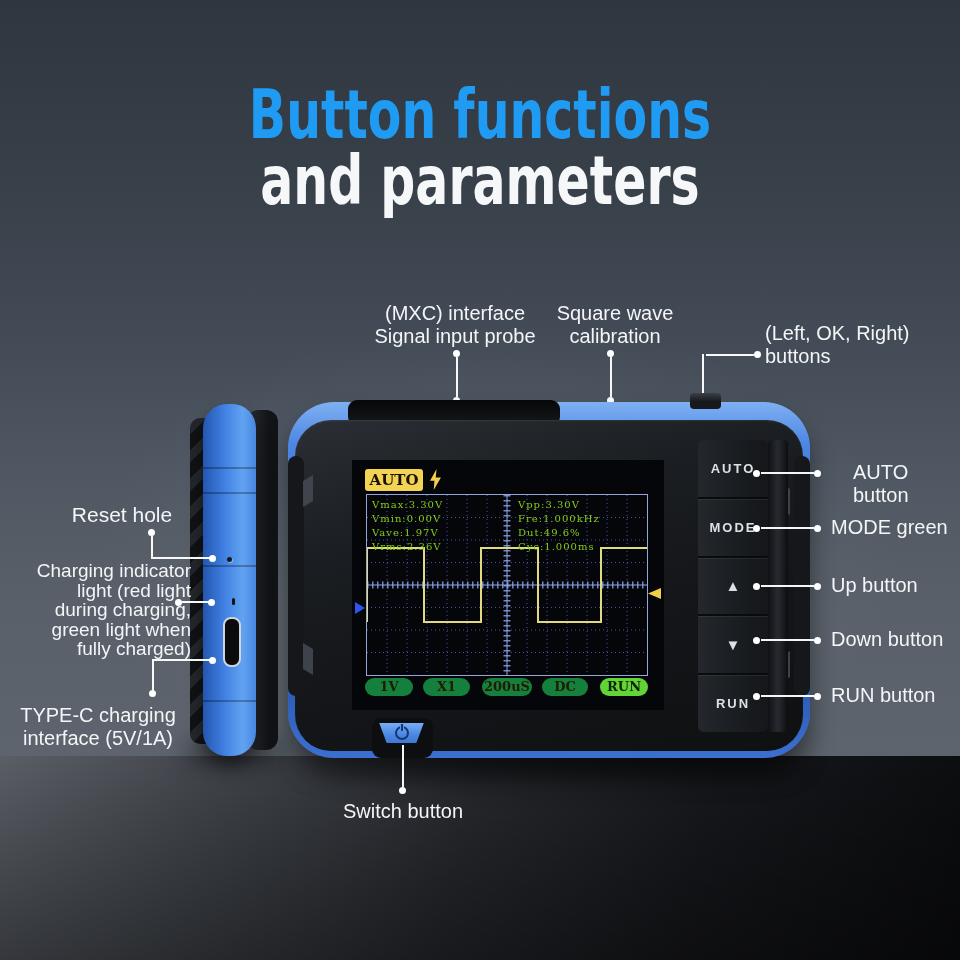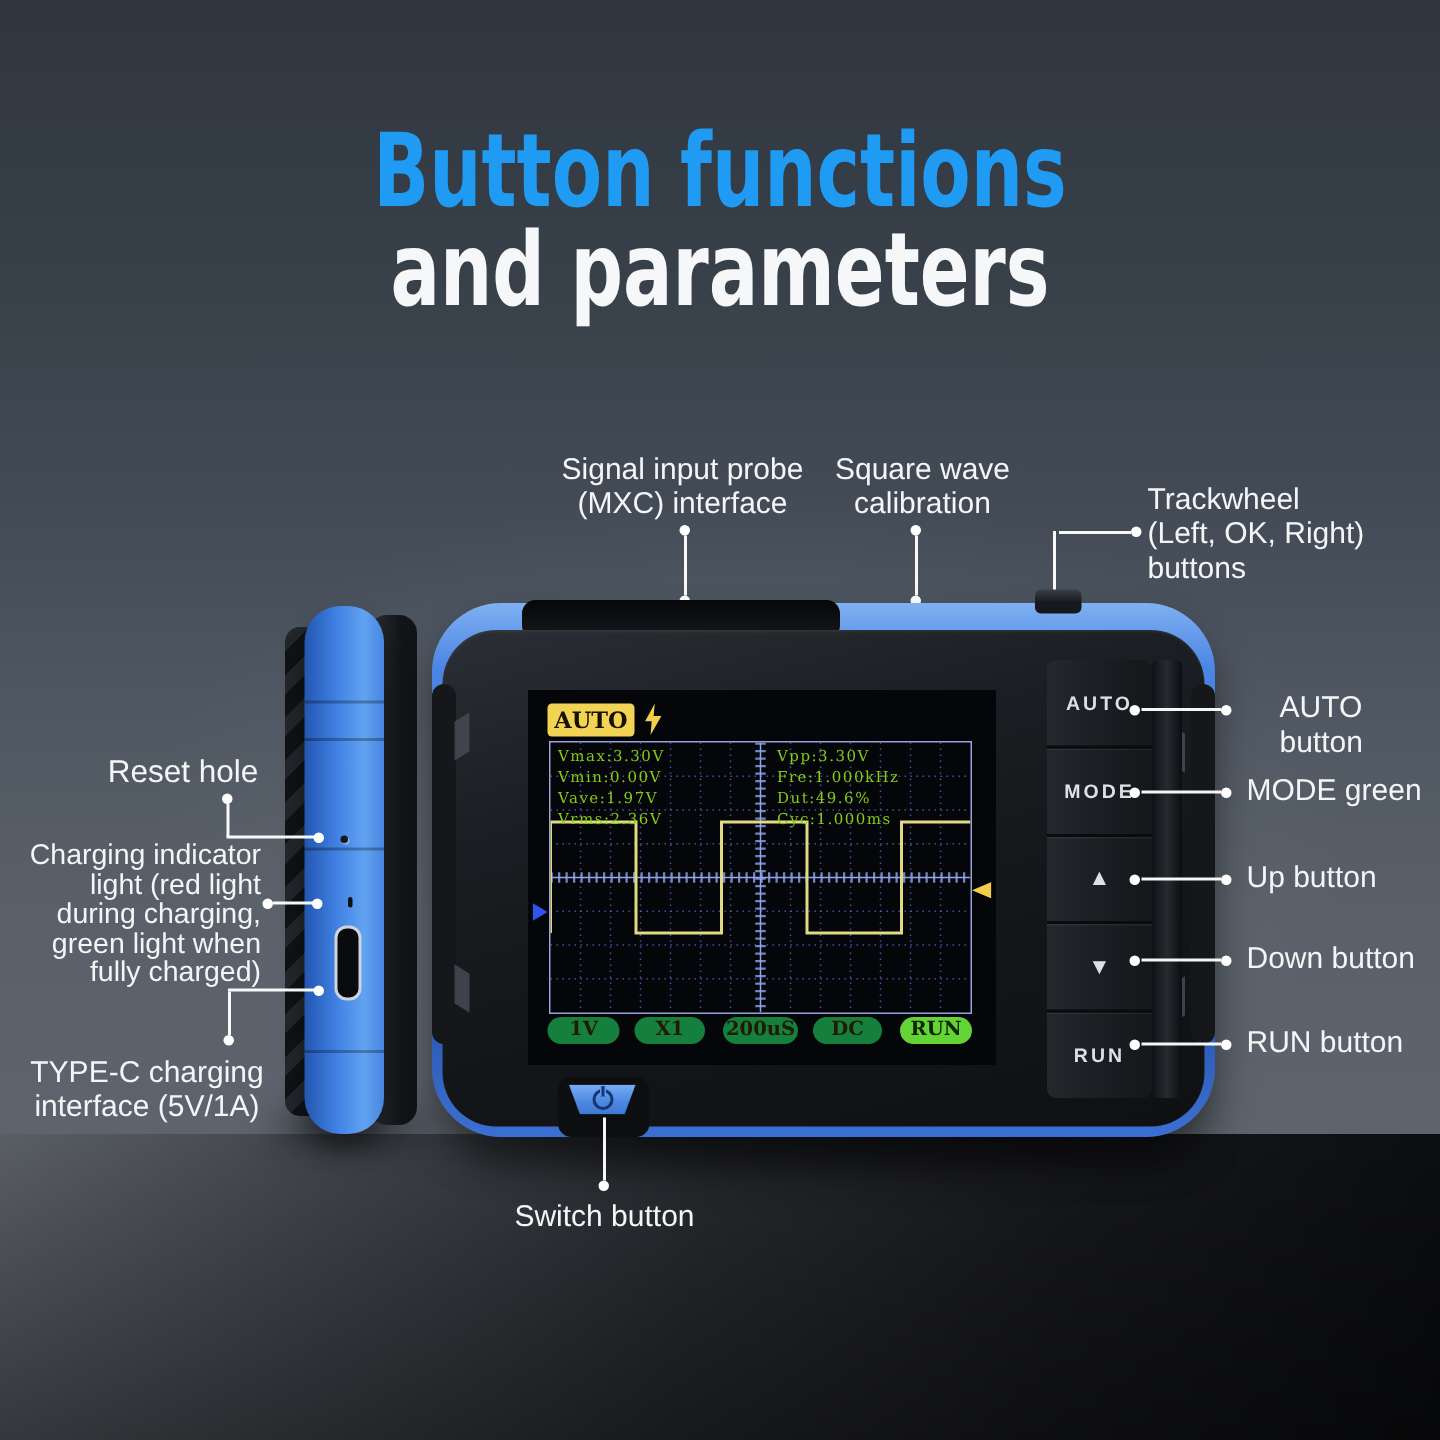--- a/index.html
+++ b/index.html
@@ -89,37 +89,36 @@
 <div class="canvas">
   <div class="bg-top"></div>
   <div class="floor"></div>
 
   <div class="title">
     <div class="t1">Button functions</div>
     <div class="t2">and parameters</div>
   </div>
 
   <div class="lbl" style="left:345px;top:302px;width:220px;text-align:center;">
+    <div>(MXC) interface</div>
     <div>Signal input probe</div>
-    <div>(MXC) interface</div>
   </div>
   <div class="cdot" style="left:453px;top:350px;"></div>
   <div class="clv" style="left:456px;top:357px;height:40px;"></div>
   <div class="cdot" style="left:453px;top:397px;"></div>
 
   <div class="lbl" style="left:505px;top:302px;width:220px;text-align:center;">
     <div>Square wave</div>
     <div>calibration</div>
   </div>
   <div class="cdot" style="left:607px;top:350px;"></div>
   <div class="clv" style="left:610px;top:357px;height:40px;"></div>
   <div class="cdot" style="left:607px;top:397px;"></div>
 
   <div class="lbl" style="left:765px;top:322px;width:175px;">
-    <div>Trackwheel</div>
     <div>(Left, OK, Right)</div>
     <div>buttons</div>
   </div>
   <div class="cdot" style="left:754px;top:351px;"></div>
   <div class="clh" style="left:706px;top:354px;width:48px;"></div>
   <div class="clv" style="left:702px;top:354px;height:44px;"></div>
   <div class="cdot" style="left:699px;top:396px;"></div>
 
   <div class="shadow" style="left:182px;top:742px;width:104px;height:20px;"></div>
   <div class="shadow" style="left:306px;top:742px;width:492px;height:30px;filter:blur(16px);"></div>
@@ -256,21 +255,21 @@
   <div class="clh" style="left:761px;top:695px;width:53px;"></div>
   <div class="cdot" style="left:814px;top:693px;"></div>
   <div class="lbl" style="left:831px;top:684px;">RUN button</div>
 
   <div class="lbl" style="left:32px;top:503px;width:180px;text-align:center;font-size:21px;">Reset hole</div>
   <div class="cdot" style="left:148px;top:529px;"></div>
   <div class="clv" style="left:151px;top:536px;height:22px;"></div>
   <div class="clh" style="left:151px;top:557px;width:60px;"></div>
   <div class="cdot" style="left:209px;top:555px;"></div>
 
-  <div class="lbl small" style="left:0;top:561px;width:174px;text-align:right;">
+  <div class="lbl small" style="left:0;top:561px;width:174px;text-align:right;padding-left:17px;">
     <div>Charging indicator</div>
     <div>light (red light</div>
     <div>during charging,</div>
     <div>green light when</div>
     <div>fully charged)</div>
   </div>
   <div class="cdot" style="left:175px;top:599px;"></div>
   <div class="clh" style="left:182px;top:601px;width:28px;"></div>
   <div class="cdot" style="left:208px;top:599px;"></div>
 

